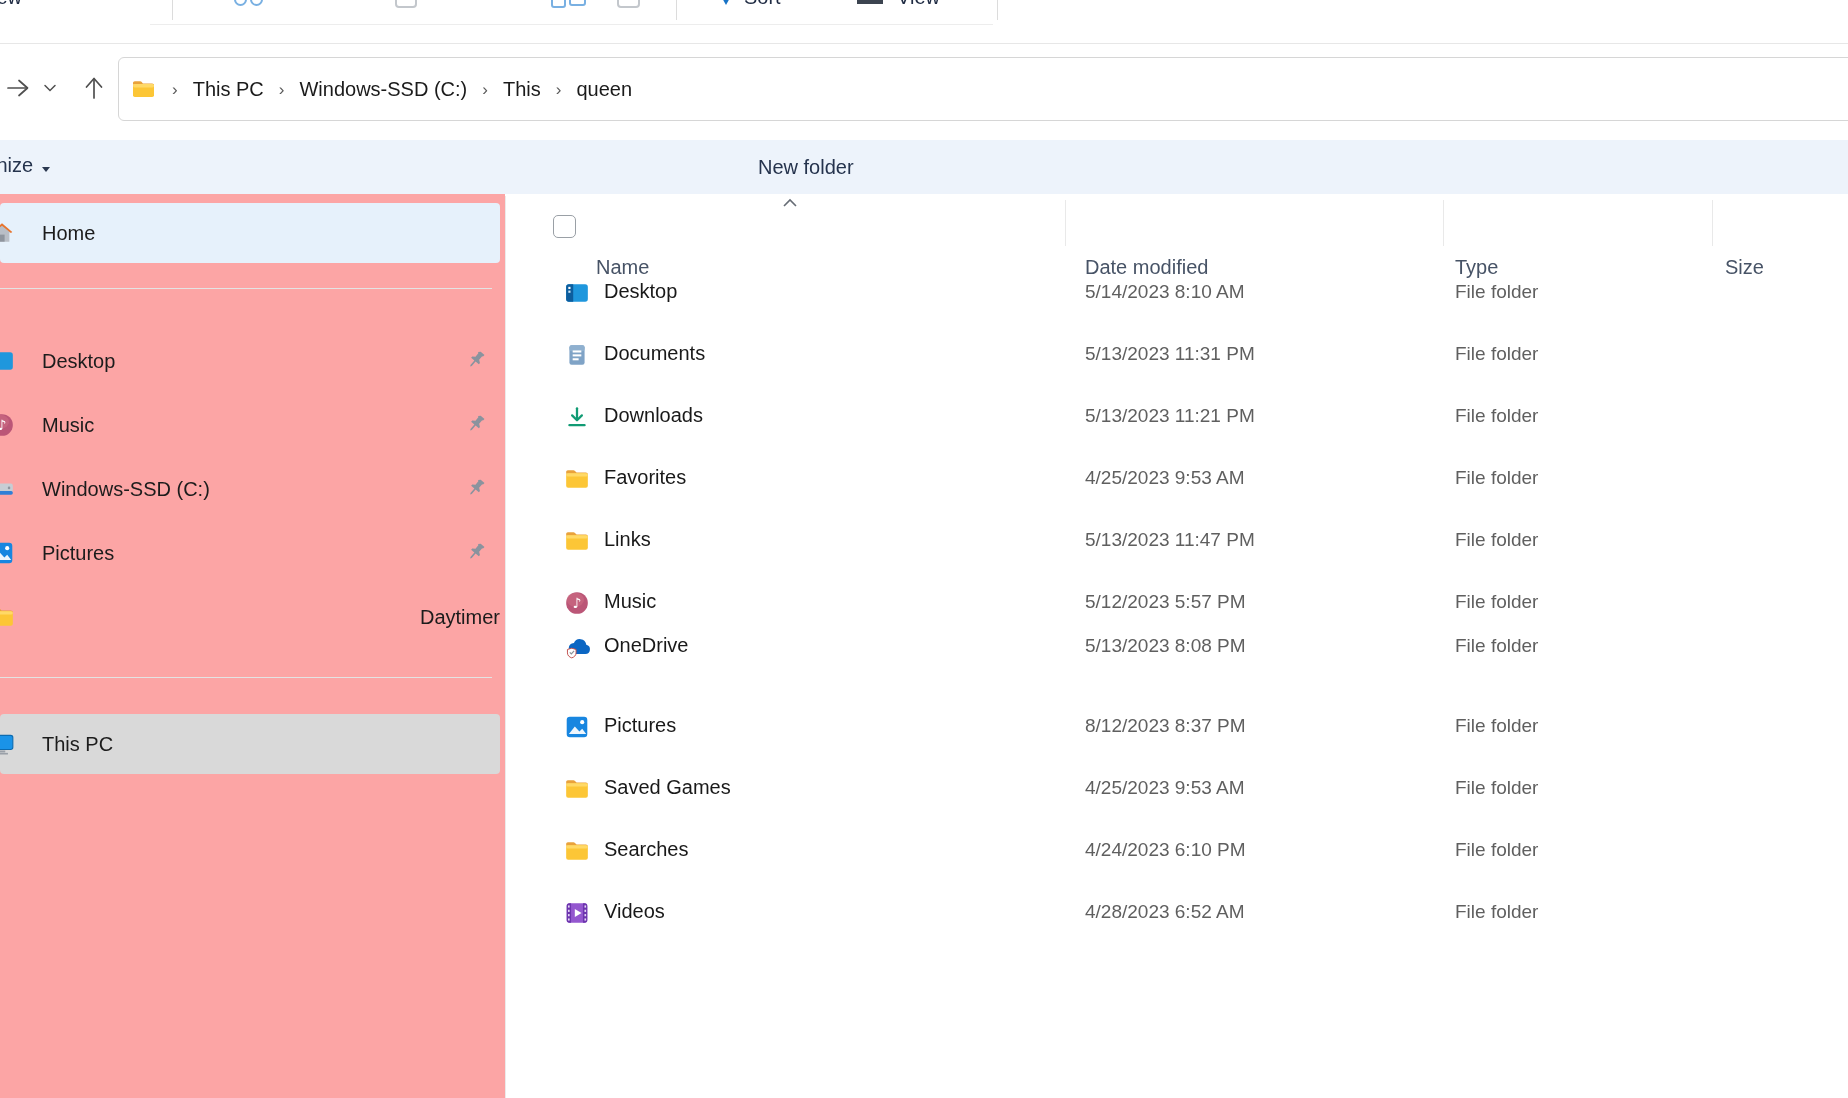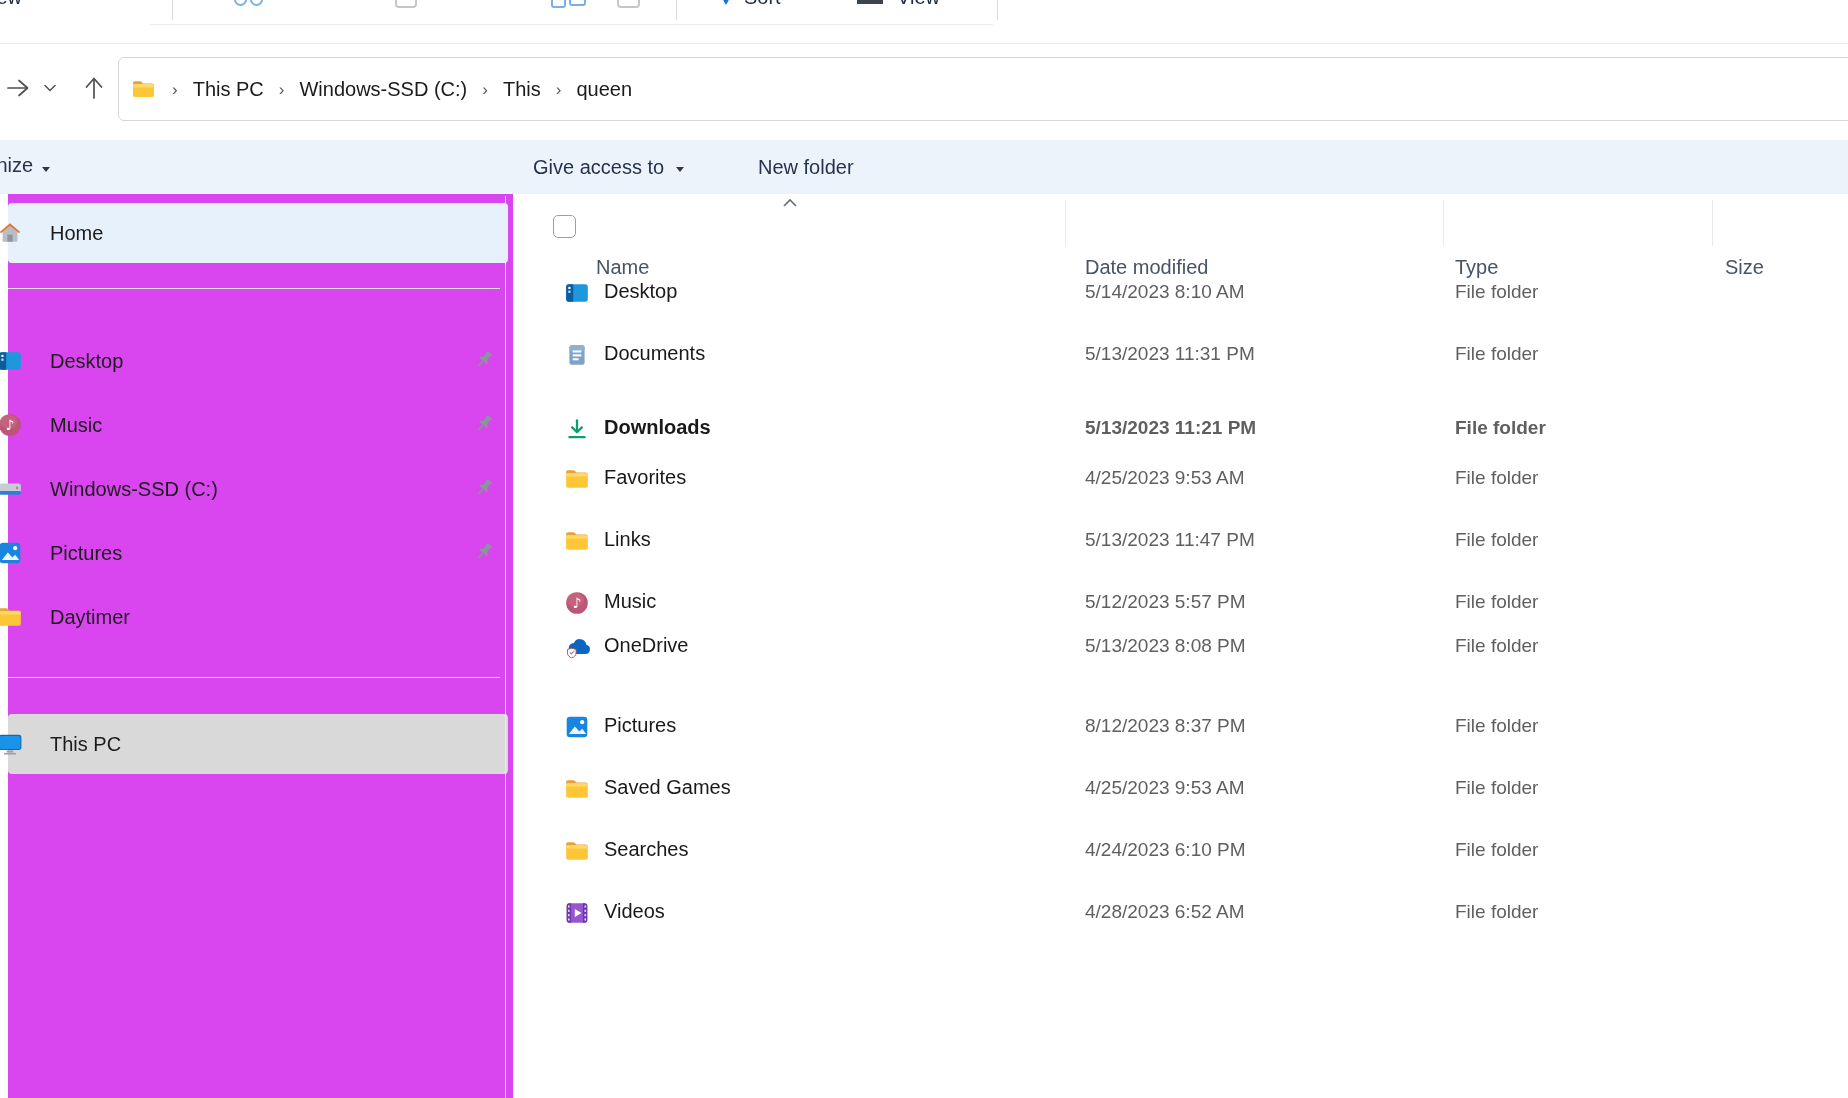--- a/index.html
+++ b/index.html
@@ -32,21 +32,21 @@
   
   .cmdbar{position:absolute;left:0;top:140px;width:1848px;height:54px;background:#edf3fb;}
   .cmd-item{position:absolute;top:0;height:54px;display:flex;align-items:center;gap:12px;
             font-size:20px;color:#25334d;white-space:nowrap;}
   .caret{width:0;height:0;border-left:4.5px solid transparent;border-right:4.5px solid transparent;
          border-top:5.5px solid #2b3850;margin-top:4px;}
   .cmd-clip{position:relative;width:30px;height:54px;overflow:visible;}
   .cmd-clip>span{position:absolute;left:-48px;top:14px;}
 
   
-  .sidebar{position:absolute;left:8px;top:194px;width:505px;bottom:0;background:#d946ef;}
+  .sidebar{position:absolute;left:0;top:194px;width:505px;bottom:0;background:#fca5a5;}
   .sb-item{position:absolute;left:0;width:500px;height:60px;display:flex;align-items:center;}
   .hl-blue{background:#e6f1fb;border-radius:4px;}
   .hl-gray{background:#d9d9d9;border-radius:4px;}
   .sb-ic{position:absolute;left:-11px;top:17px;width:26px;height:26px;}
   .sb-label{margin-left:42px;font-size:20px;color:#1c1c1c;white-space:nowrap;}
   .sb-pin{position:absolute;left:466px;top:18px;width:22px;height:22px;}
   .sb-div{position:absolute;left:0;width:492px;height:1px;background:#e3e3e3;}
   .main-div{position:absolute;left:505px;top:196px;width:1px;bottom:0;background:#ebebeb;}
 
   
@@ -125,24 +125,20 @@
     </div>
   </div>
 
   <div class="cmdbar">
     <div class="cmd-item" style="left:0">
       <span class="cmd-clip">
           <span>Organize</span>
         </span>
       <span class="caret"></span>
     </div>
-    <div class="cmd-item" style="left:533px">
-      <span>Give access to</span>
-      <span class="caret"></span>
-    </div>
     <div class="cmd-item" style="left:758px">
       <span>New folder</span>
     </div>
   </div>
 
   <div class="sidebar" id="sidebar">
     <div class="sb-div" style="top:94px"></div>
     <div class="sb-div" style="top:483px"></div>
   <div class="sb-item hl-blue" style="top: 9px;">
         <span class="sb-ic">
@@ -208,21 +204,21 @@
             <path d="M4.5 18.5l5.5-7 4.2 4.6 2.6-2.6 3.7 5z" fill="#eef6fd"></path>
           </svg>
         </span>
         <span class="sb-label">Pictures</span>
         <span class="sb-pin">
           <svg width="22" height="22" viewBox="0 0 24 24" style="transform:rotate(40deg)">
             <path d="M9.3 2.5h5.4v2l-1.1 1v4.8l2.9 2.1v1.8h-4.6v6.6l-.9 1.4-.9-1.4v-6.6H5.5v-1.8l2.9-2.1V5.5l-1.1-1z" fill="#8a939e"></path>
           </svg>
         </span>
       </div>
-      <div class="sb-item" style="top: 393px;">
+      <div class="sb-item" style="top: 393px; justify-content: flex-end;">
         <span class="sb-ic">
           <svg width="26" height="26" viewBox="0 0 24 24">
             <path d="M2 7.2V5.6c0-.9.7-1.6 1.6-1.6h5.2c.5 0 1 .2 1.3.6L11.6 6h8.6c1 0 1.8.8 1.8 1.8z" fill="#e9a23b"></path>
             <rect x="2" y="6.6" width="20" height="13.4" rx="1.8" fill="#fcc636"></rect>
             <rect x="2" y="6.6" width="20" height="3.2" rx="1.6" fill="#ffd967"></rect>
           </svg>
         </span>
         <span class="sb-label">Daytimer</span>
       </div>
       <div class="sb-item hl-gray" style="top: 520px;">
@@ -275,21 +271,21 @@
             <rect x="8" y="7.8" width="8" height="1.9" fill="#fff"></rect>
             <rect x="8" y="11.4" width="8" height="1.9" fill="#fff"></rect>
             <rect x="8" y="15" width="5.5" height="1.9" fill="#fff"></rect>
           </svg>
         </span>
         <span class="f-name">Documents</span>
         <span class="f-date">5/13/2023 11:31 PM</span>
         <span class="f-type">File folder</span>
         <span class="f-size"></span>
       </div>
-      <div class="frow" style="top: 398px; font-weight: bold;">
+      <div class="frow" style="top: 386px;">
         <span class="f-ic">
           <svg width="26" height="26" viewBox="0 0 24 24" fill="none" stroke="#119b74" stroke-width="2.1" stroke-linecap="round" stroke-linejoin="round">
             <path d="M12 4v10"></path>
             <path d="M7.5 10.5L12 15l4.5-4.5"></path>
             <path d="M5 19.5h14"></path>
           </svg>
         </span>
         <span class="f-name">Downloads</span>
         <span class="f-date">5/13/2023 11:21 PM</span>
         <span class="f-type">File folder</span>

